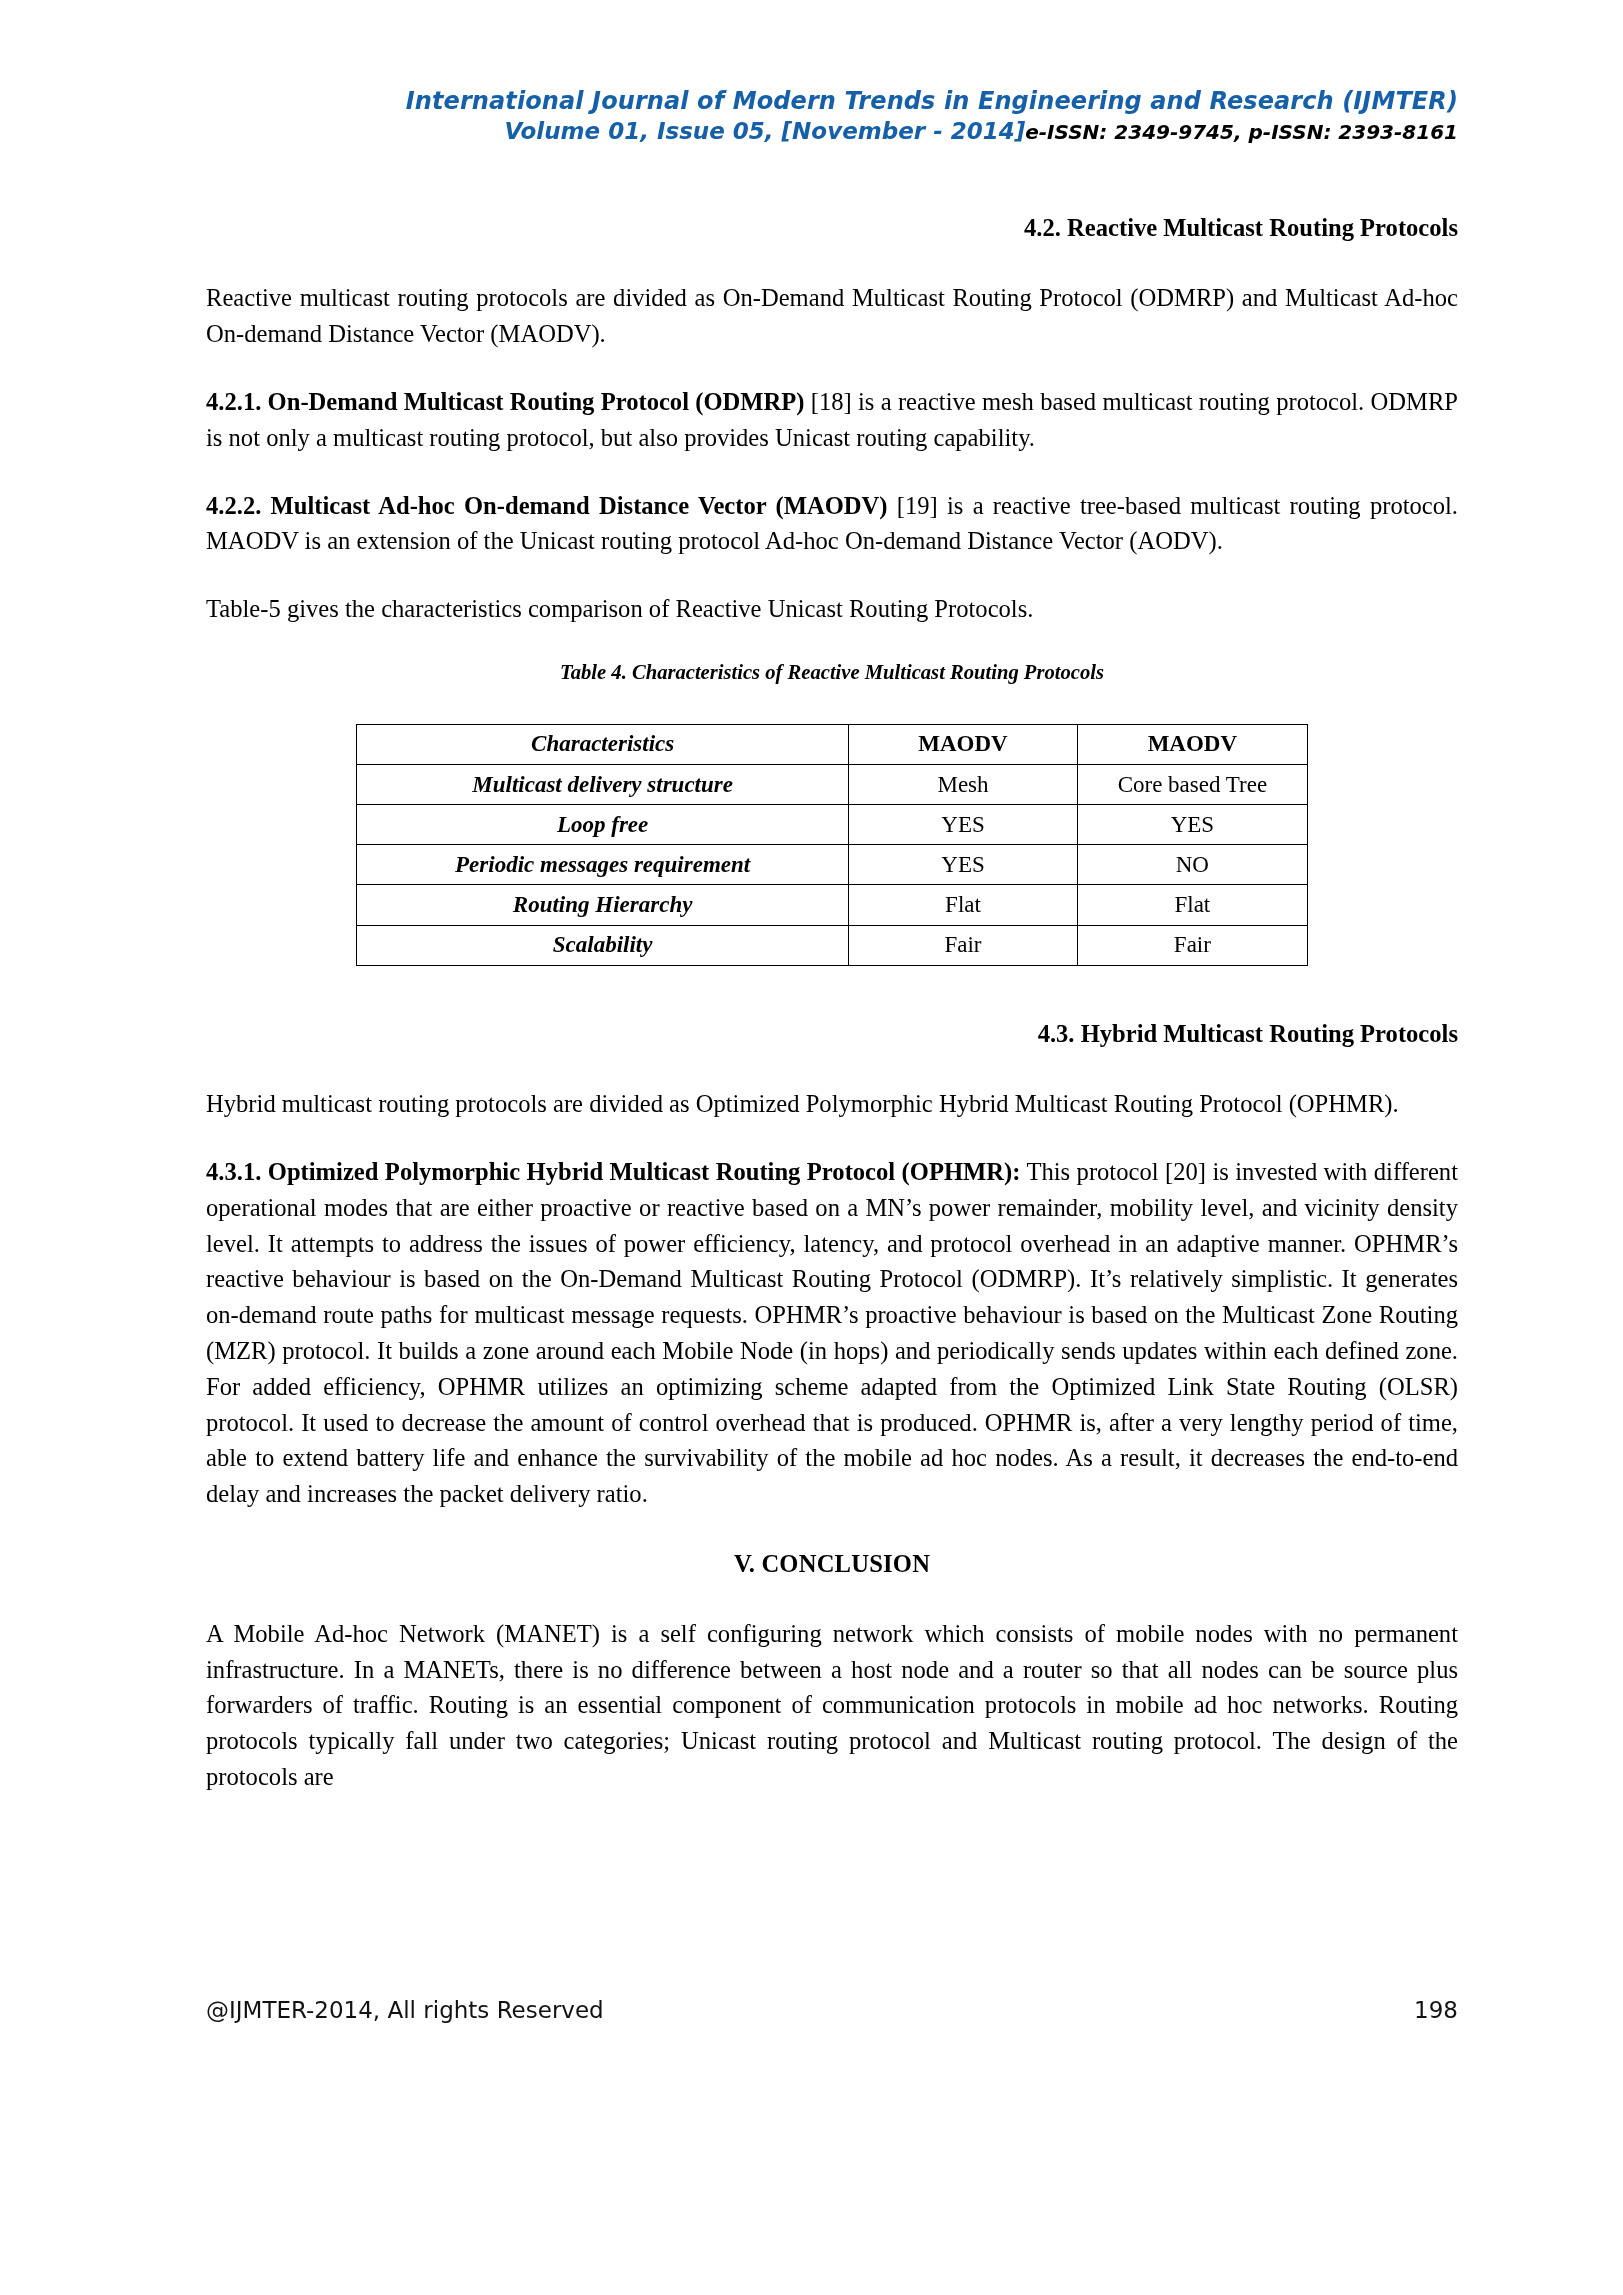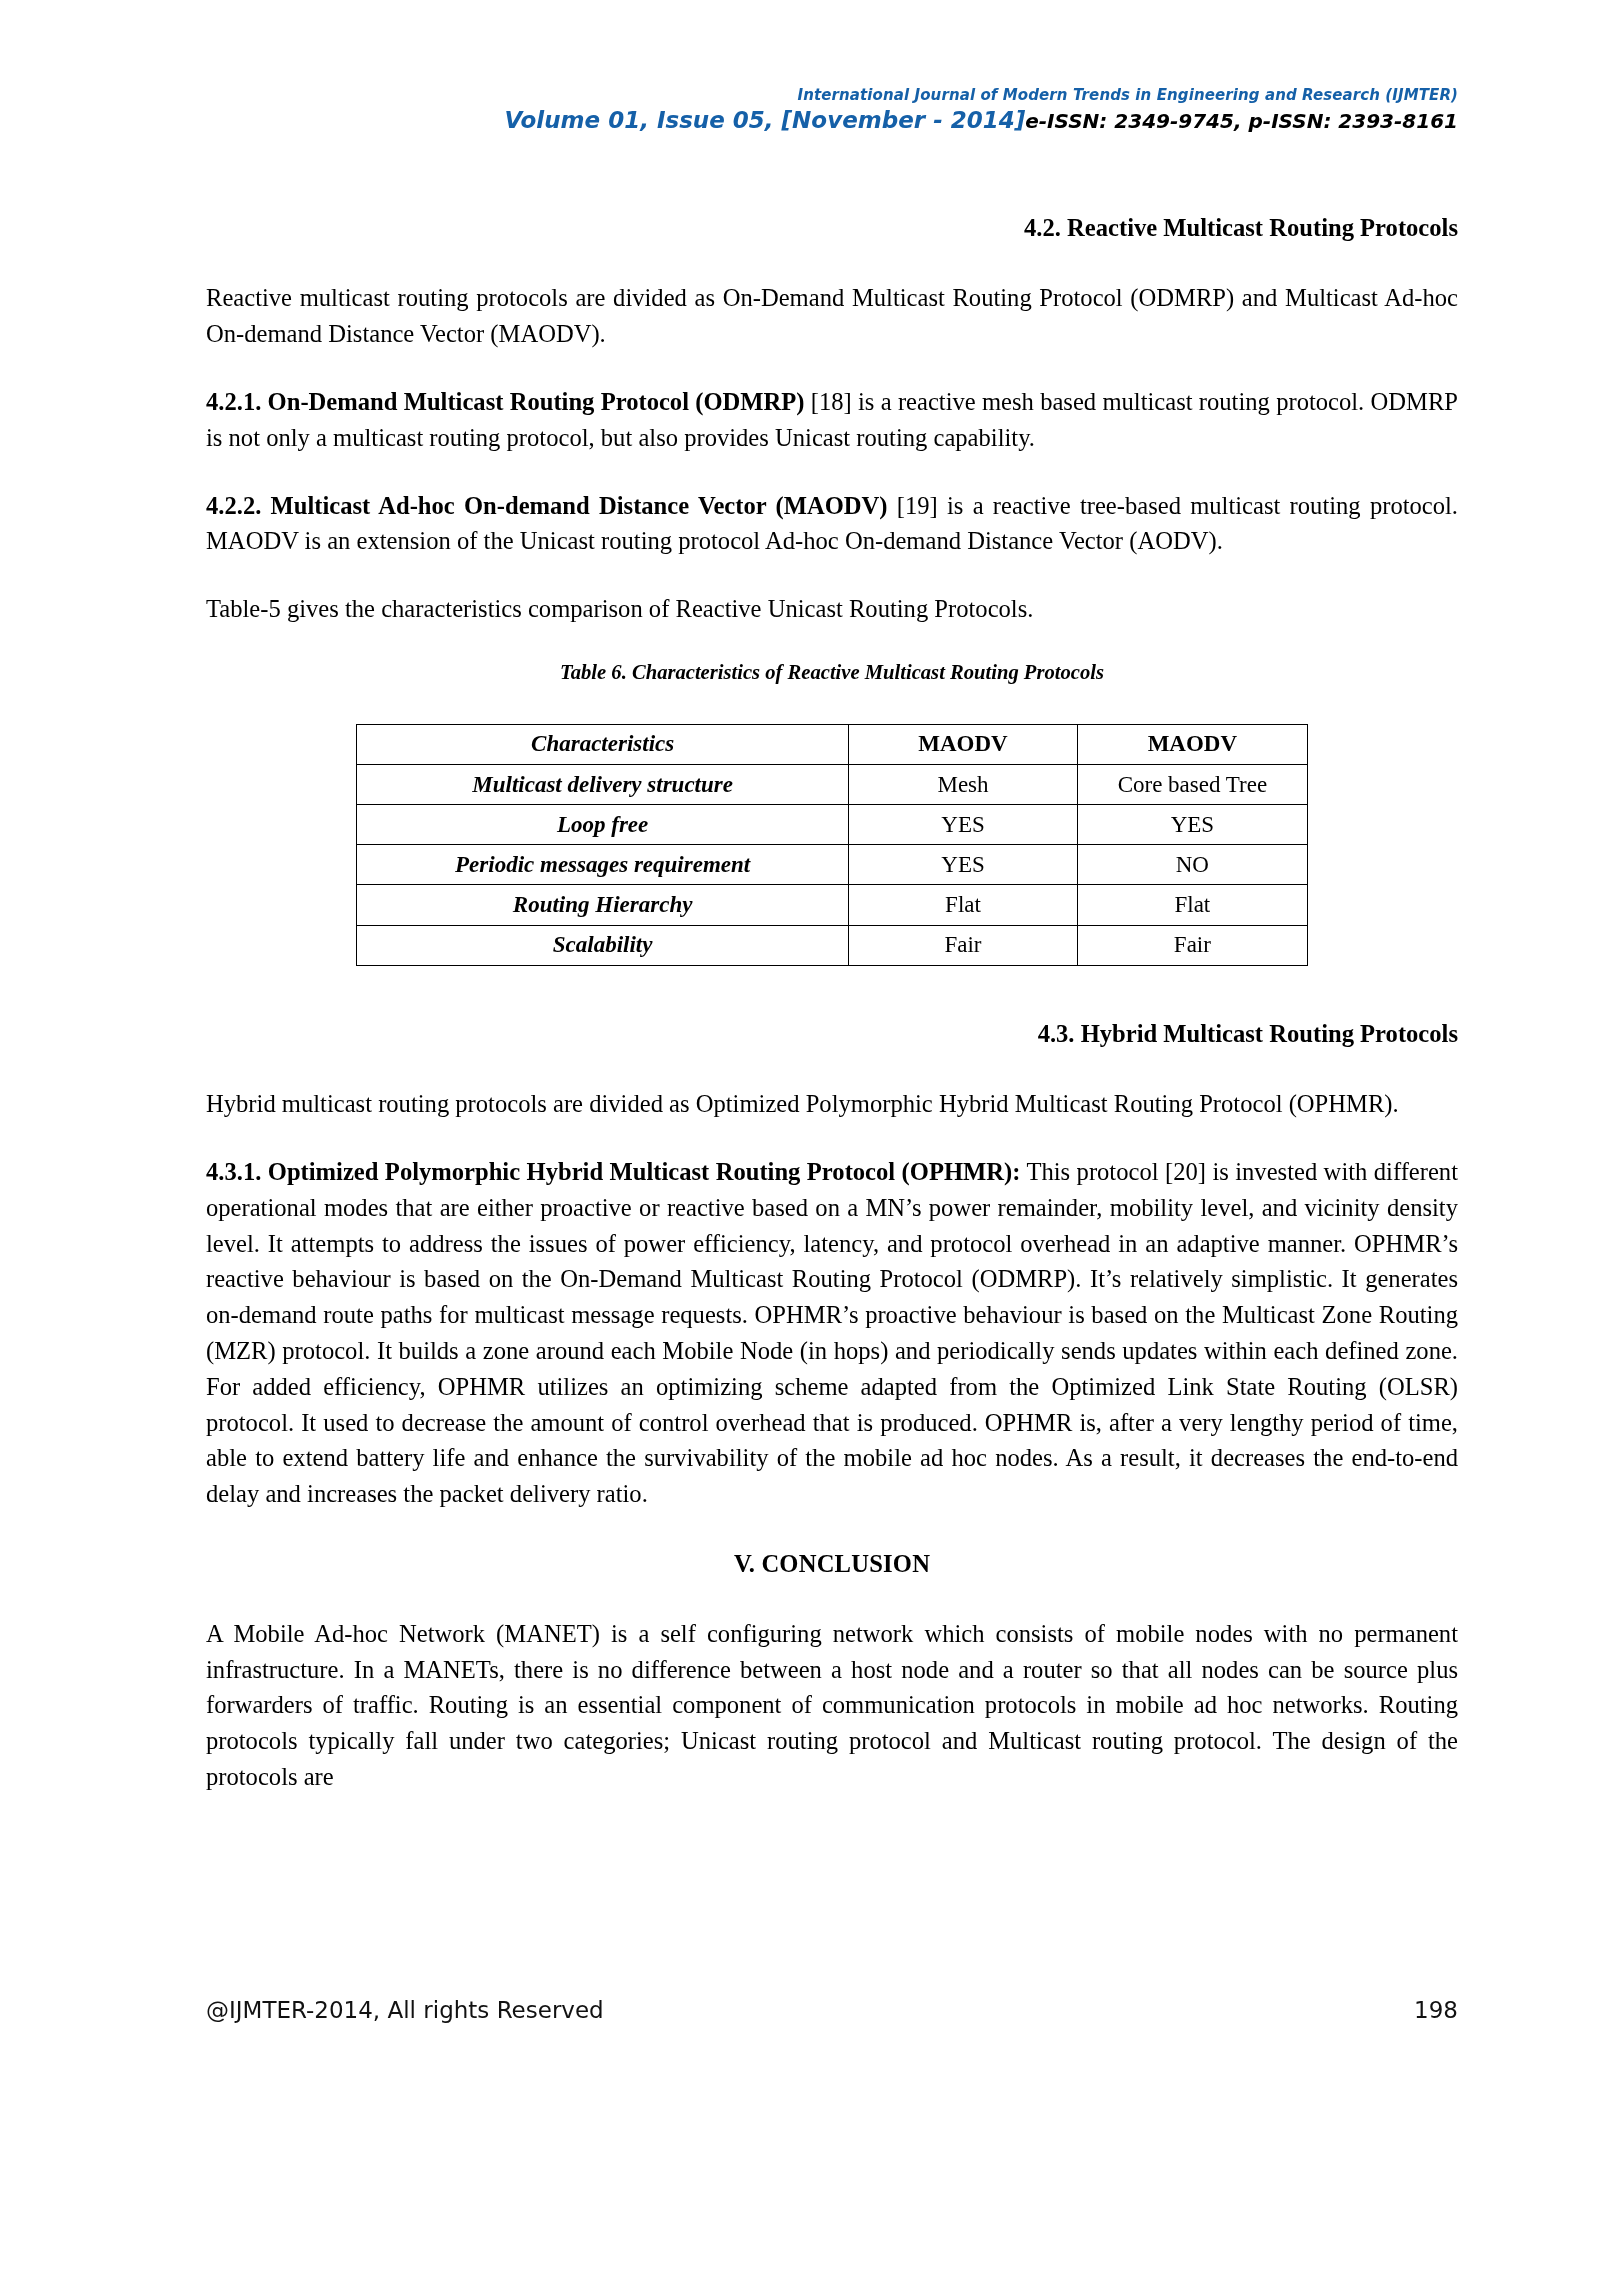--- a/index.html
+++ b/index.html
@@ -34,21 +34,21 @@
   }
   .doc-header .hdr-line {
     display: block;
     white-space: nowrap;
   }
   .hdr-journal {
     color: #1560a8;
     font-family: "DejaVu Sans", sans-serif;
     font-style: italic;
     font-weight: bold;
-    font-size: 15px;
+    font-size: 24px;
     letter-spacing: 0.1px;
   }
   .hdr-volume {
     color: #1560a8;
     font-family: "DejaVu Sans", sans-serif;
     font-style: italic;
     font-weight: bold;
     font-size: 23px;
   }
   .hdr-issn {
@@ -177,21 +177,21 @@
     <div class="gap-40"></div>
 
     <p class="para"><span class="b">4.2.2. Multicast Ad-hoc On-demand Distance Vector (MAODV)</span><span> [19] is a reactive tree-based multicast routing protocol. MAODV is an extension of the Unicast routing protocol Ad-hoc On-demand Distance Vector (AODV).</span></p>
 
     <div class="gap-40"></div>
 
     <p class="para">Table-5 gives the characteristics comparison of Reactive Unicast Routing Protocols.</p>
 
     <div class="gap-40"></div>
 
-    <p class="table-caption">Table 6. Characteristics of Reactive Multicast Routing Protocols</p>
+    <p class="table-caption">Table 4. Characteristics of Reactive Multicast Routing Protocols</p>
 
     <div class="gap-28"></div>
 
     <table class="ctable">
       <tbody>
         <tr class="head">
           <td class="c-char">Characteristics</td>
           <td class="c-val">MAODV</td>
           <td class="c-val">MAODV</td>
         </tr>

